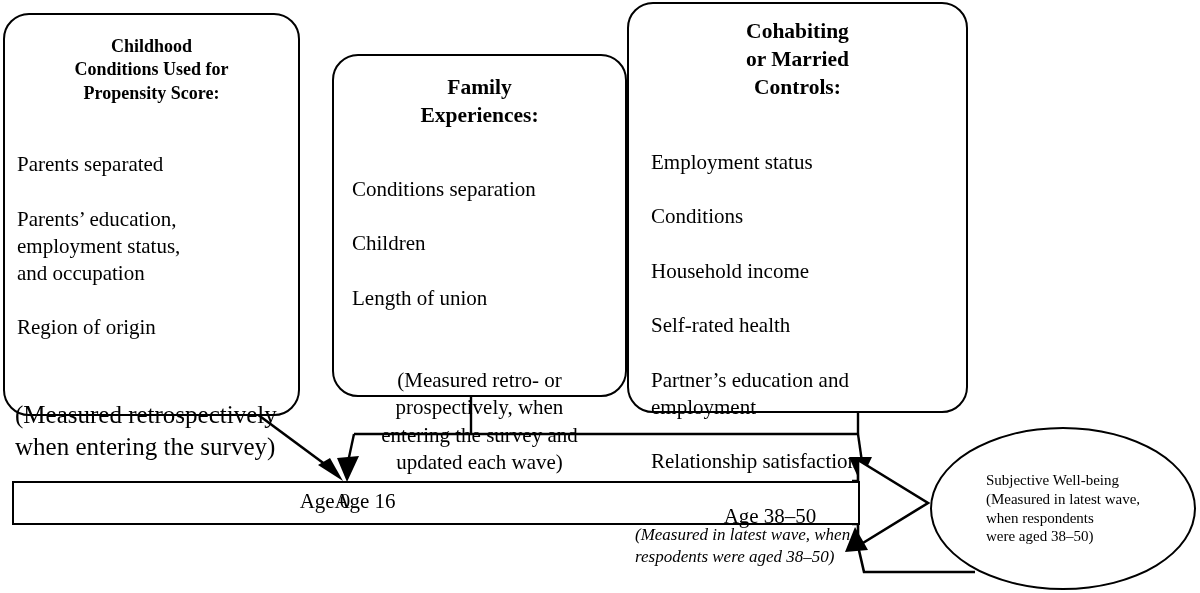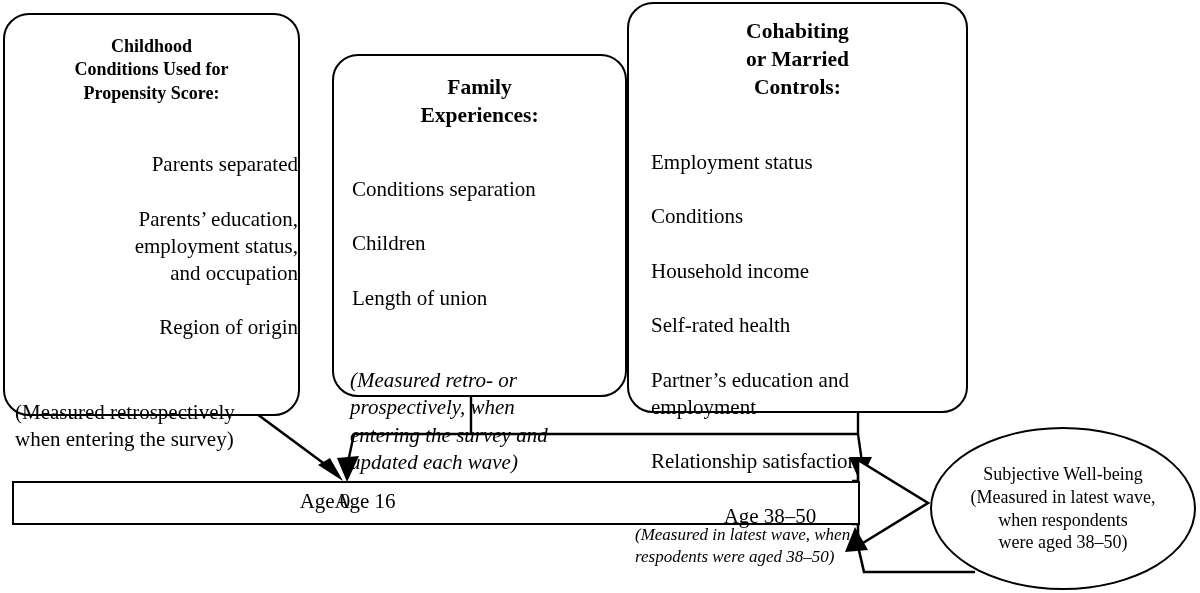--- a/index.html
+++ b/index.html
@@ -67,24 +67,23 @@
     width: 297px;
     height: 403px;
   }
   #box-childhood .box-title {
     font-size: 18px;
     margin: 20px 16px 0 16px;
   }
   #box-childhood .box-list {
     font-size: 21px;
     margin: 19px 0 0 12px;
-    text-align: right;
   }
   #box-childhood .box-note {
-    font-size: 21px;
+    font-size: 25px;
     margin: 30px 0 0 10px;
   }
 
   
   #box-family {
     left: 332px;
     top: 54px;
     width: 295px;
     height: 343px;
   }
@@ -92,23 +91,22 @@
     font-size: 21.5px;
     margin: 18px 16px 0 16px;
   }
   #box-family .box-list {
     font-size: 21px;
     margin: 19px 0 0 18px;
   }
   #box-family .box-note {
     font-size: 21px;
     margin: 28px 0 0 0;
-    text-align: left;
+    text-align: center;
     padding: 0 16px;
-    font-style: italic;
   }
 
   
   #box-controls {
     left: 627px;
     top: 2px;
     width: 341px;
     height: 411px;
   }
   #box-controls .box-title {
@@ -159,23 +157,23 @@
     box-sizing: border-box;
     border: 2.5px solid #000000;
     border-radius: 50%;
     background: #ffffff;
     z-index: 5;
     display: flex;
     align-items: center;
     justify-content: center;
   }
   #outcome-ellipse .ellipse-text {
-    font-size: 18px;
+    font-size: 15px;
     line-height: 1.26;
-    text-align: center;
+    text-align: left;
     white-space: pre-line;
     padding: 0 6px;
   }
 </style>
 </head>
 <body>
 
 <div id="canvas">
 
   <svg class="layer" viewBox="0 0 1200 593" xmlns="http://www.w3.org/2000/svg">

